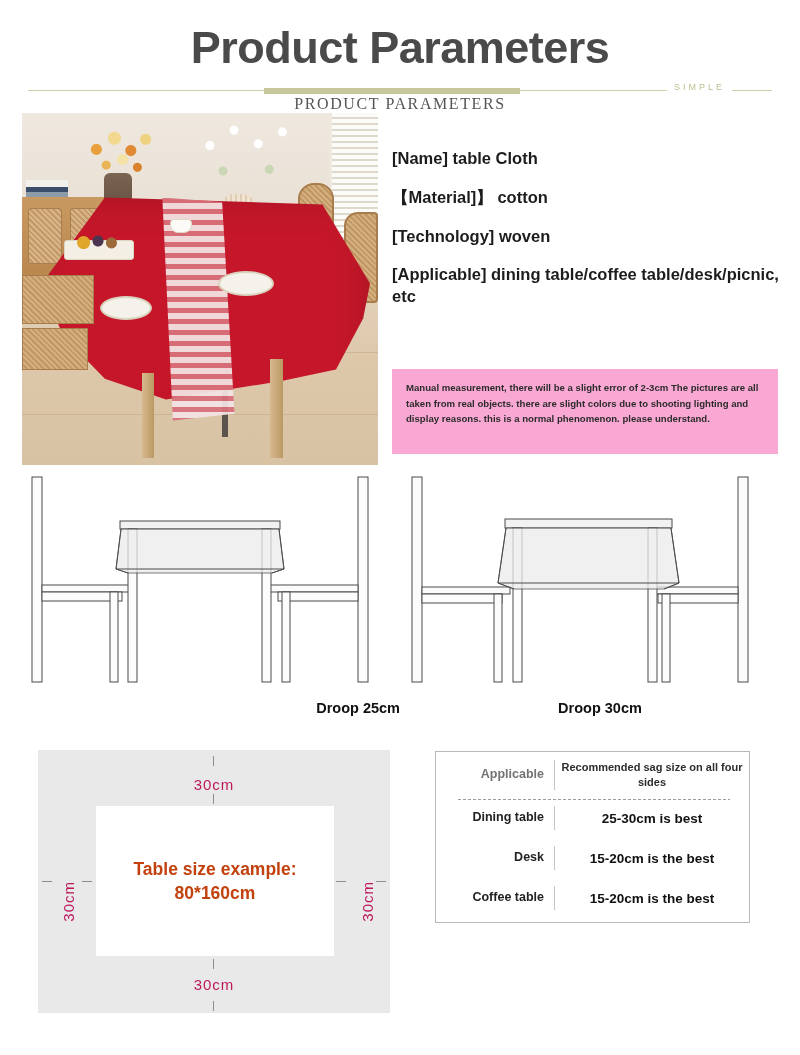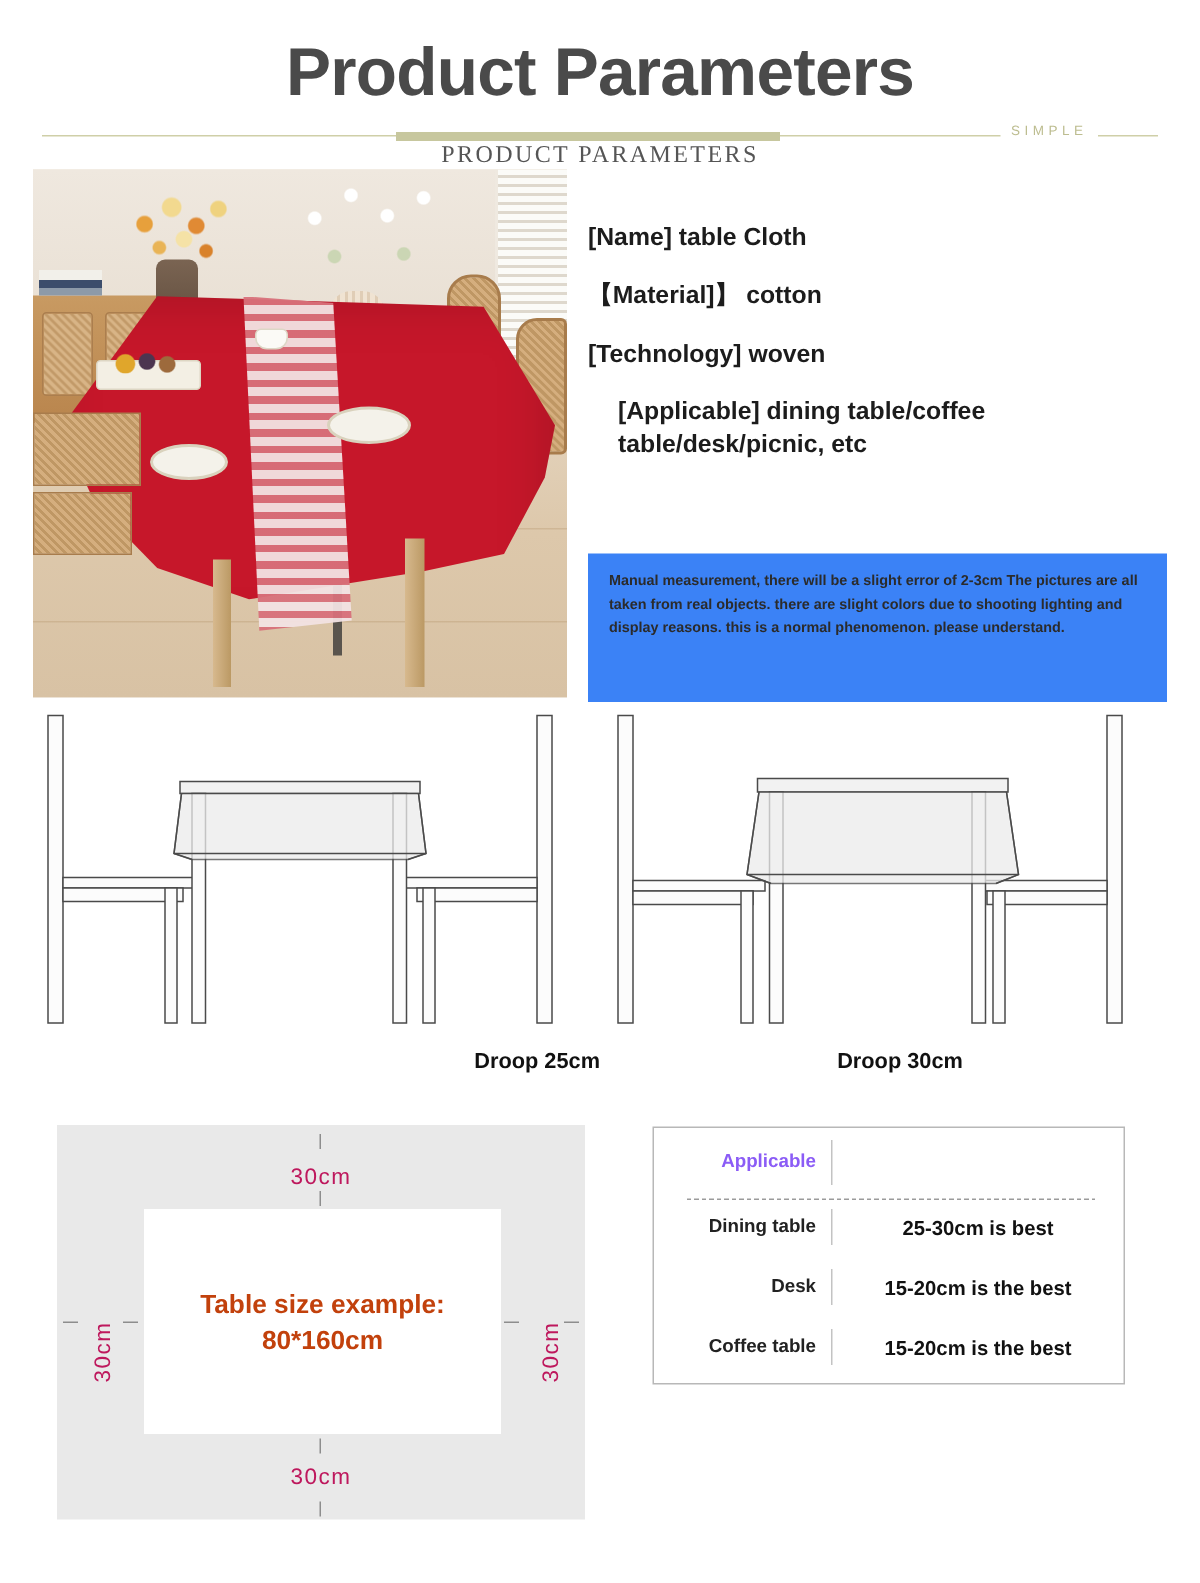--- a/index.html
+++ b/index.html
@@ -181,27 +181,27 @@
     position:absolute; left:200px; top:70%; width:6px; height:22%;
     background: #2f2f2f; opacity:.75;
   }
 
   
   .specs { position: absolute; left: 392px; top: 148px; width: 392px; }
   .spec-line {
     font-size: 16.5px; font-weight: bold; color: #1c1c1c;
     line-height: 1.32; margin-bottom: 17px;
   }
-  .spec-line.last { margin-bottom: 0; margin-left: 20px; }
+  .spec-line.last { margin-bottom: 0; }
 
   
   .disclaimer {
     position: absolute; left: 392px; top: 369px;
-    width: 386px; height: 99px;
-    background: #3b82f6;
+    width: 386px; height: 85px;
+    background: #f9a8d4;
     padding: 11px 12px 0 14px;
     font-size: 9.6px; font-weight: bold; color: #2b2b2b;
     line-height: 1.62;
   }
 
   
   .droop-wrap { position:absolute; left:0; top:465px; width:800px; height:255px; }
   .droop-label {
     position:absolute; top:700px;
     font-size: 14.5px; font-weight: bold; color: #111;
@@ -241,21 +241,21 @@
     width: 315px; height: 172px;
     border: 1px solid #b8b8b8; background:#fff;
   }
   .rec-row { display:flex; align-items:center; }
   .rec-head { height: 46px; }
   .rec-body-row { height: 40px; }
   .rec-c1 {
     width: 118px; text-align: right; padding-right: 10px;
     font-size: 12.5px; font-weight: bold; color:#222; line-height:1.25;
   }
-  .rec-head .rec-c1 { color:#8b5cf6; font-weight:bold; }
+  .rec-head .rec-c1 { color:#737373; font-weight:bold; }
   .rec-div { width: 1px; align-self: stretch; margin: 8px 0; background:#c3c3c3; }
   .rec-c2 {
     flex: 1; text-align: center;
     font-size: 13.5px; font-weight: bold; color:#111;
   }
   .rec-head .rec-c2 { font-size: 11px; line-height: 1.35; color:#2d2d2d; }
   .rec-underline {
     position:absolute; left: 22px; top: 47px; width: 272px; height: 1px;
     background: repeating-linear-gradient(90deg,#9b9b9b 0 3px, transparent 3px 5px);
   }
@@ -398,20 +398,21 @@
     <div class="size-inner">
       <div class="size-text">Table size example:</div>
       <div class="size-text">80*160cm</div>
     </div>
   </div>
 
   <div class="rec-table">
     <div class="rec-row rec-head">
       <div class="rec-c1">Applicable</div>
       <div class="rec-div"></div>
+      <div class="rec-c2">Recommended sag size on all four sides</div>
     </div>
     <div class="rec-underline"></div>
 
     <div class="rec-row rec-body-row">
       <div class="rec-c1">Dining table</div>
       <div class="rec-div"></div>
       <div class="rec-c2">25-30cm is best</div>
     </div>
     <div class="rec-row rec-body-row">
       <div class="rec-c1">Desk</div>

